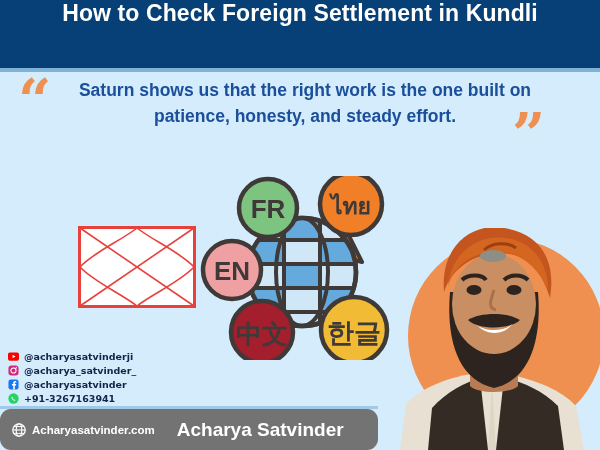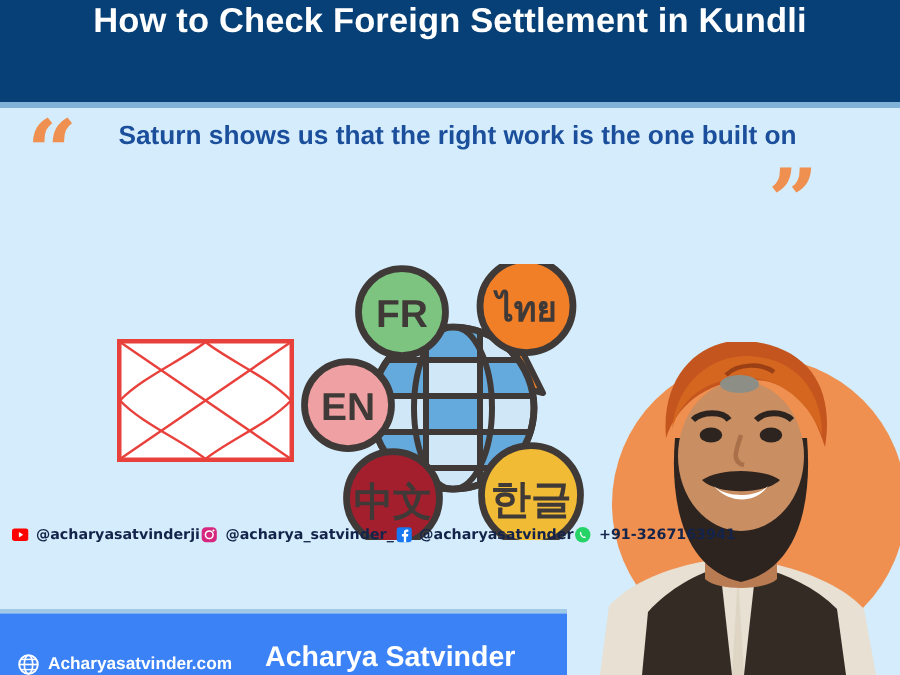--- a/index.html
+++ b/index.html
@@ -53,34 +53,34 @@
 
   
   .langgraphic{position:absolute;left:196px;top:176px;width:212px;height:184px;}
 
   
   .person{position:absolute;left:392px;top:228px;width:208px;height:222px;overflow:hidden;}
 
   
   .social{
     position:absolute;left:8px;top:350px;width:180px;
-    display:flex;flex-direction:row;gap:1px;text-align:center;
+    display:flex;flex-direction:column;gap:1px;text-align:center;
   }
   .social-row{display:flex;align-items:center;gap:5px;height:13px;}
   .social-ico{width:11px;height:11px;border-radius:2px;display:block;flex:0 0 auto;}
   .social-label{
     color:#13234a;font-size:9.5px;font-weight:bold;white-space:nowrap;
     font-family:"DejaVu Sans", sans-serif;
   }
 
   
   .bottombar{
     position:absolute;left:0;top:409px;width:378px;height:41px;
-    background:#3b82f6;
-    display:flex;align-items:flex-end;
+    background:#737373;
+    display:flex;align-items:center;border-radius:11px;
   }
   .bottombar-topline{position:absolute;left:0;top:406px;width:378px;height:3px;background:#9fc9e6;}
   .site-wrap{display:flex;align-items:center;gap:6px;margin-left:12px;}
   .site-text{color:#ffffff;font-size:11.5px;font-weight:bold;white-space:nowrap;}
   .brand-name{
     color:#ffffff;font-size:19px;font-weight:bold;white-space:nowrap;margin-left:22px;
   }
 </style>
 </head>
 <body>
@@ -88,20 +88,21 @@
 <div class="canvas">
 
   <div class="header">
     <div class="header-title">How to Check Foreign Settlement in Kundli</div>
   </div>
   <div class="header-rule"></div>
 
   <div class="quote-block">
     <div class="quote-text">
       <span style="display: block;">Saturn shows us that the right work is the one built on</span>
+      <span style="display: block;">patience, honesty, and steady effort.</span>
     </div>
   </div>
   <div class="quote-mark quote-open">“</div>
   <div class="quote-mark quote-close">”</div>
 
   <svg class="kundli" viewBox="0 0 118 82">
     <rect x="1.5" y="1.5" width="115" height="79" fill="#ffffff" stroke="#e8413c" stroke-width="3"></rect>
     <line x1="2" y1="2" x2="116" y2="80" stroke="#e8413c" stroke-width="1.6"></line>
     <line x1="116" y1="2" x2="2" y2="80" stroke="#e8413c" stroke-width="1.6"></line>
     <path d="M59 2 C 44 14, 16 26, 2 41 C 16 56, 44 68, 59 80 C 74 68, 102 56, 116 41 C 102 26, 74 14, 59 2 Z" fill="none" stroke="#e8413c" stroke-width="1.6"></path>

